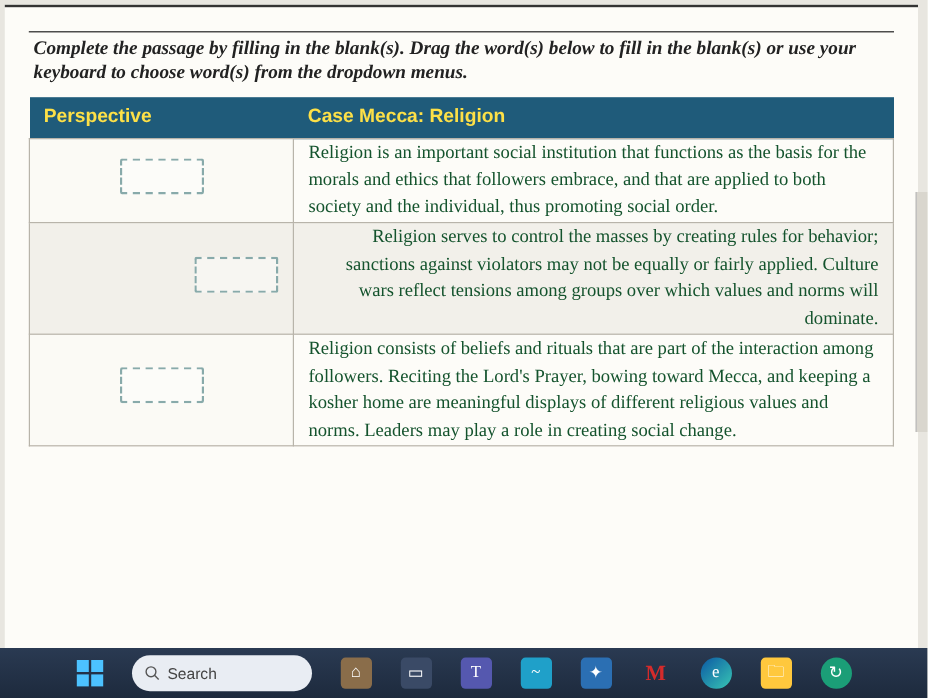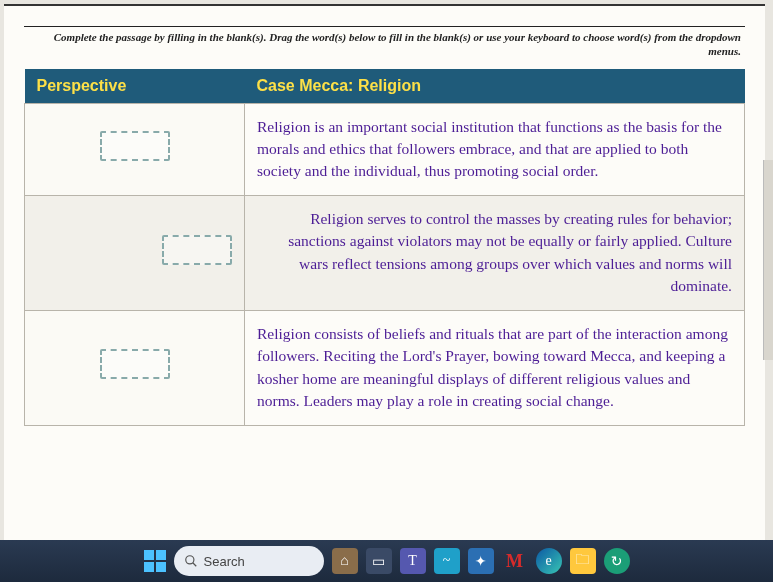--- a/index.html
+++ b/index.html
@@ -25,46 +25,46 @@
     margin-bottom: 8px;
   }
   .hr {
     border: none;
     border-top: 1.5px solid #222;
     margin: 6px 0 4px 0;
   }
   .instruction {
     font-style: italic;
     font-weight: bold;
-    font-size: 11px;
+    font-size: 16px;
     color: #222;
-    text-align: right;
+    text-align: left;
     line-height: 1.25;
     padding: 0 4px 6px 4px;
   }
   table.quiz {
     width: 100%;
     border-collapse: collapse;
     margin-top: 4px;
   }
   .thead-row th {
     background: #1f5b7a;
     color: #fde047;
     font-family: Arial, sans-serif;
     font-weight: bold;
     font-size: 16px;
     text-align: left;
     padding: 8px 12px;
   }
   td {
     border: 1px solid #b8b4aa;
-    padding: 12px 12px;
+    padding: 1px 12px;
     vertical-align: middle;
     font-size: 15.5px;
-    color: #4c1d95;
+    color: #14532d;
     line-height: 1.45;
   }
   td.persp {
     width: 220px;
     text-align: center;
     background: #fbfaf5;
   }
   tr.alt td { background: #f2f0ea; text-align: right; }
   tr.alt td.persp { background: #f2f0ea; }
   .dropzone {
@@ -79,21 +79,21 @@
   .taskbar {
     position: absolute;
     bottom: 0;
     left: 0;
     right: 0;
     height: 42px;
     background: linear-gradient(#2a3a52, #1d2a3d);
     display: flex;
     align-items: center;
     justify-content: center;
-    gap: 8px;
+    gap: 24px;
     padding: 0 10px;
   }
   .start {
     width: 22px; height: 22px;
     display: grid;
     grid-template-columns: 1fr 1fr;
     grid-template-rows: 1fr 1fr;
     gap: 2px;
   }
   .start span { background:#4cc2ff; }

